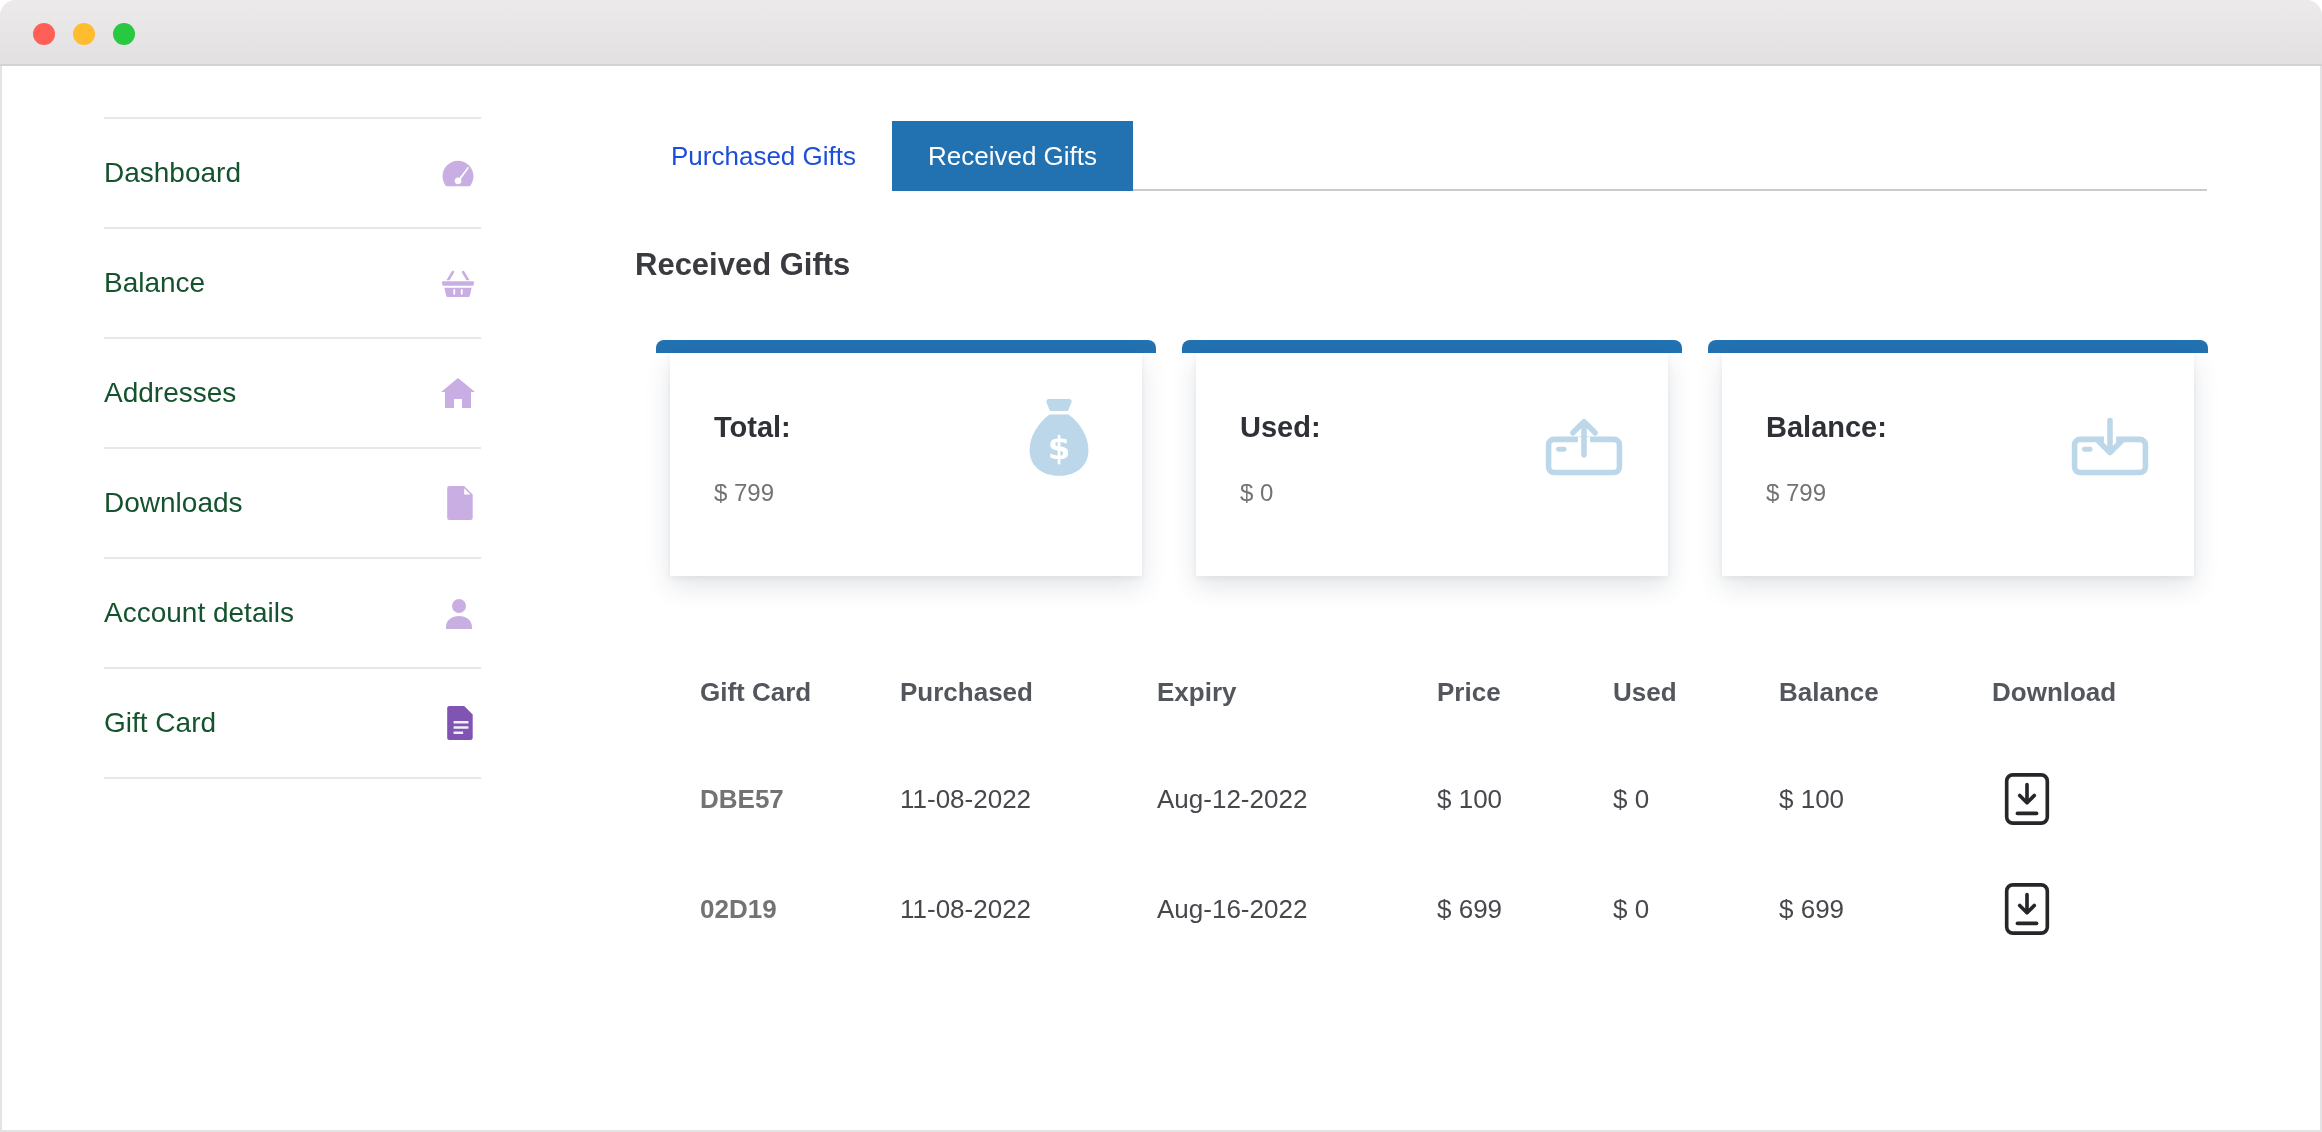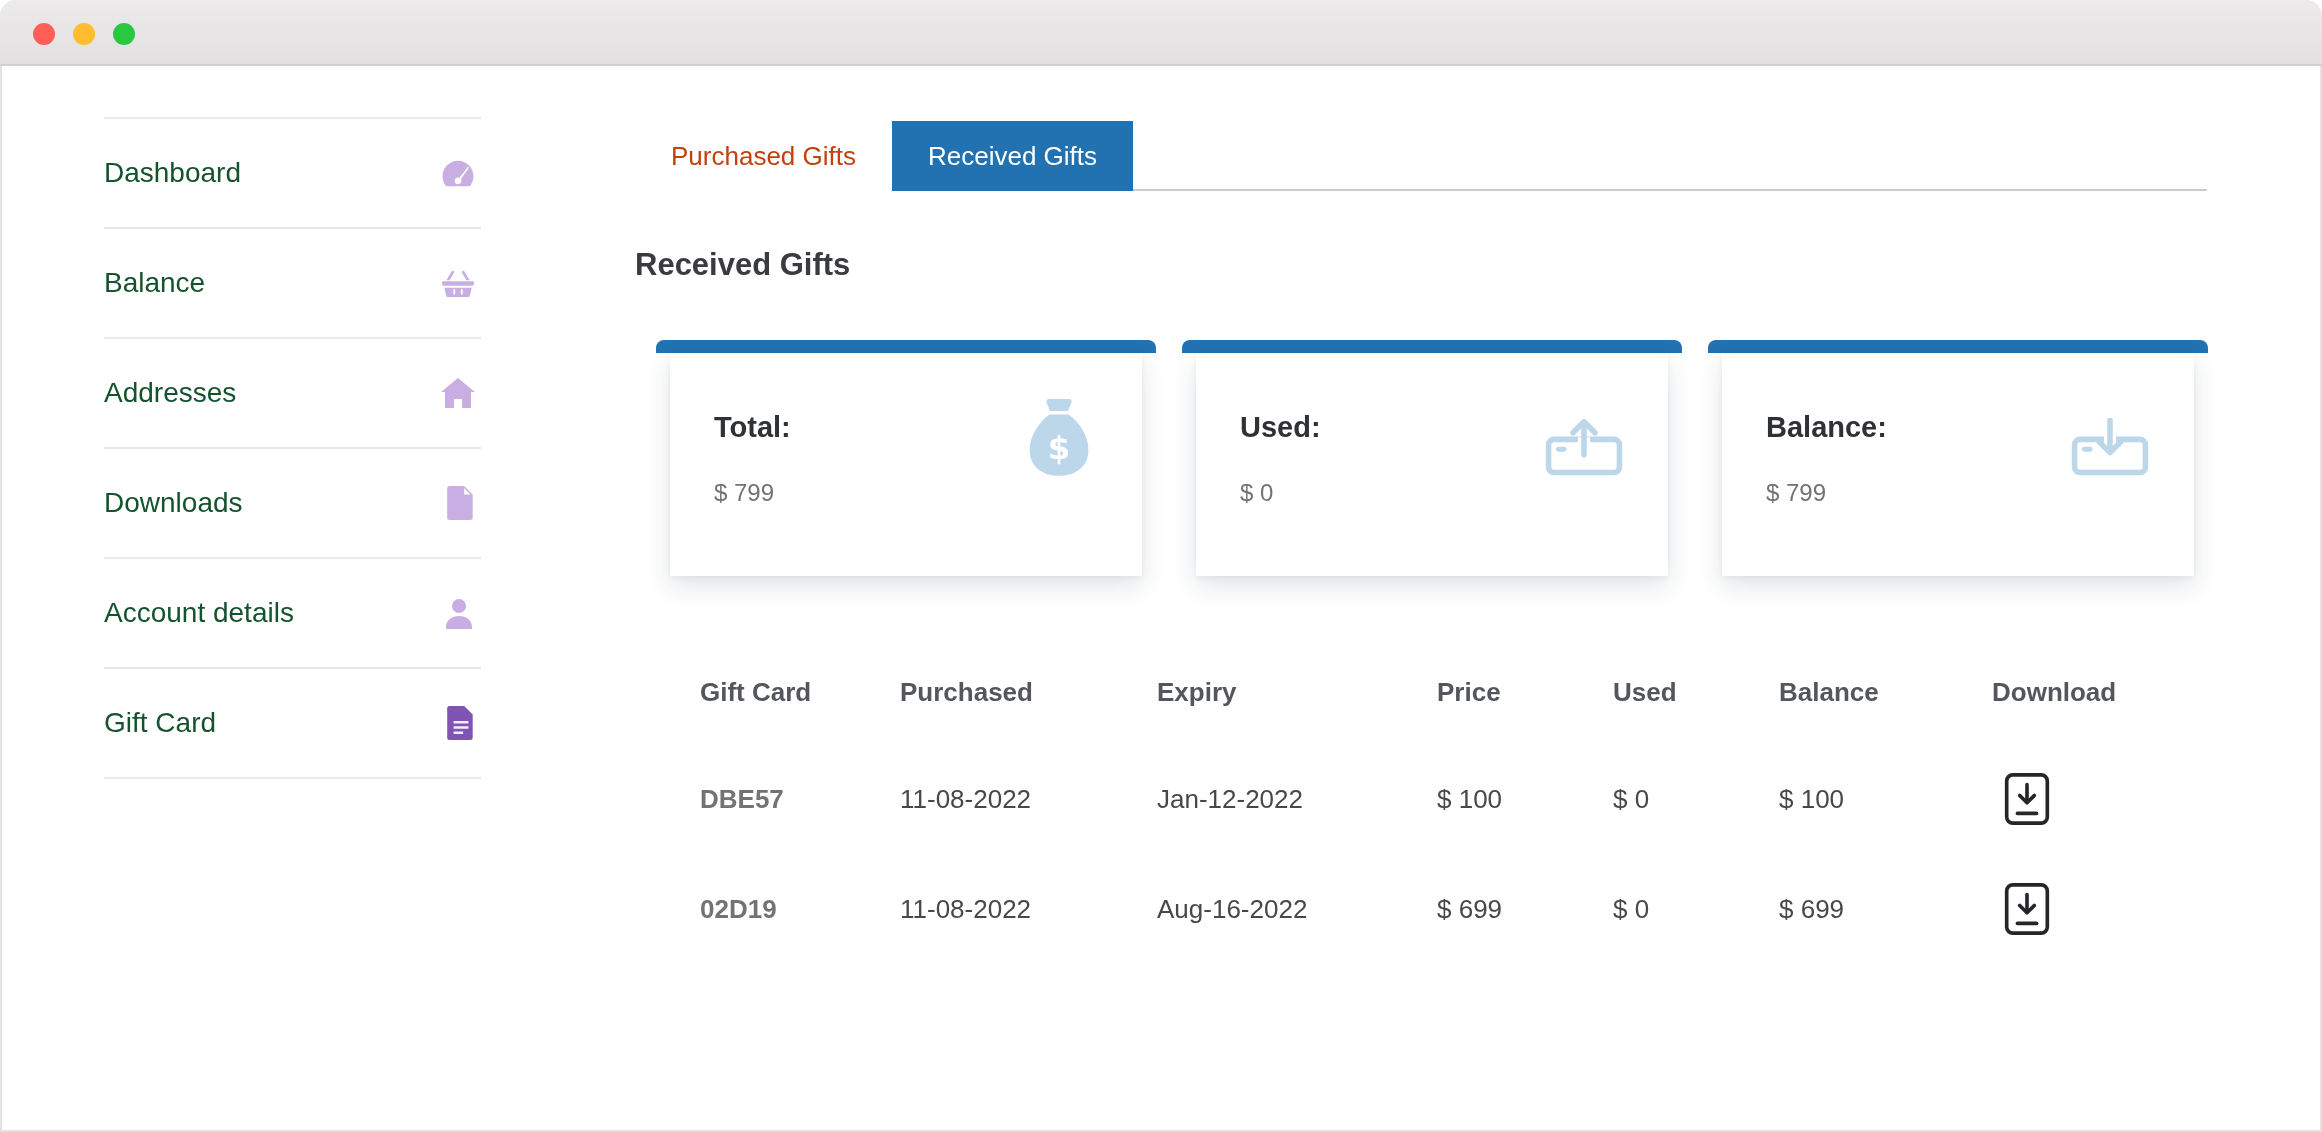--- a/index.html
+++ b/index.html
@@ -26,21 +26,21 @@
     box-sizing:border-box;height:110px;border-bottom:2px solid #e9e7ea;
     display:flex;align-items:center;justify-content:space-between;
     padding-right:6px;cursor:pointer;
   }
   .side-label{font-size:28px;color:#14532d;}
   .side-icon{display:flex;align-items:center;color:#c9aee3;}
   .side-item.active .side-icon{color:#7f54b3;}
   
   .tab-underline{position:absolute;left:635px;top:189px;width:1572px;height:2px;background:#c8cbcf;}
   .tabs{position:absolute;left:635px;top:121px;display:flex;z-index:2;}
-  .tab{height:70px;display:flex;align-items:center;padding:0 36px;font-size:26px;color:#c2410c;background:#ffffff;cursor:pointer;}
+  .tab{height:70px;display:flex;align-items:center;padding:0 36px;font-size:26px;color:#1d4ed8;background:#ffffff;cursor:pointer;}
   .tab.active{background:#2271b1;color:#ffffff;}
   
   .page-heading{position:absolute;left:635px;top:247px;margin:0;font-size:31px;font-weight:700;color:#3a3b40;}
   
   .cards{position:absolute;left:656px;top:340px;display:flex;gap:26px;}
   .card{position:relative;width:500px;height:240px;}
   .card-bar{position:absolute;left:0;right:0;top:0;height:13px;background:#2271b1;border-radius:8px 8px 0 0;}
   .card-body{
     position:absolute;left:14px;right:14px;top:13px;bottom:4px;background:#ffffff;
     box-shadow:0 10px 24px rgba(30,50,80,0.13),0 2px 6px rgba(0,0,0,0.05);
@@ -197,21 +197,21 @@
     <div class="th">Gift Card</div>
     <div class="th">Purchased</div>
     <div class="th">Expiry</div>
     <div class="th">Price</div>
     <div class="th">Used</div>
     <div class="th">Balance</div>
     <div class="th">Download</div>
 
     <div class="td code">DBE57</div>
     <div class="td">11-08-2022</div>
-    <div class="td">Jan-12-2022</div>
+    <div class="td">Aug-12-2022</div>
     <div class="td">$ 100</div>
     <div class="td">$ 0</div>
     <div class="td">$ 100</div>
     <div class="td dl">
       <button class="dl-btn">
         <svg width="46" height="54" viewBox="0 0 24 28">
           <rect x="1.4" y="1.4" width="21.2" height="25.2" rx="3.2" fill="none" stroke="#26262a" stroke-width="1.9"></rect>
           <path d="M12 6.5v9" stroke="#26262a" stroke-width="1.9" stroke-linecap="round"></path>
           <path d="M8.2 12.2 12 16l3.8-3.8" fill="none" stroke="#26262a" stroke-width="1.9" stroke-linecap="round" stroke-linejoin="round"></path>
           <path d="M7 21.5h10" stroke="#26262a" stroke-width="1.9" stroke-linecap="round"></path>

